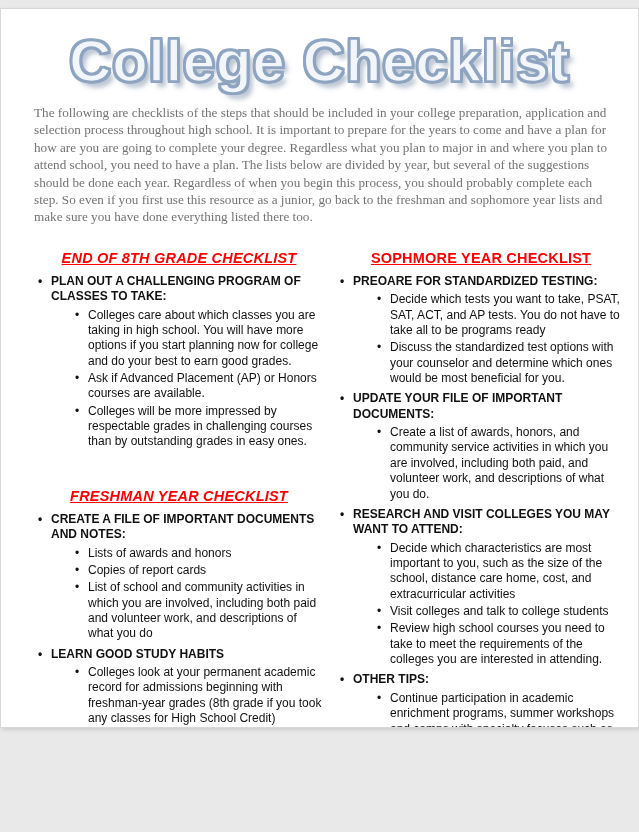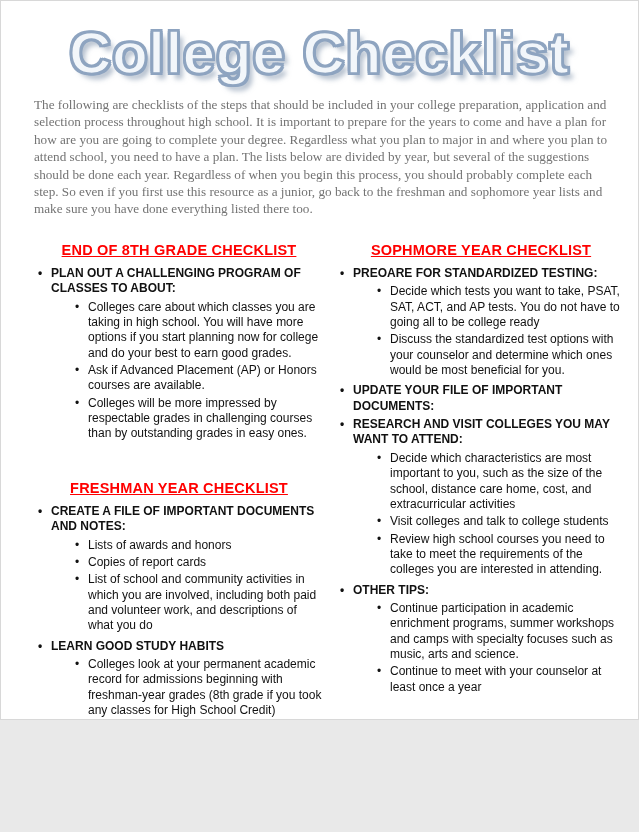--- a/index.html
+++ b/index.html
@@ -5,21 +5,21 @@
   html, body {
     margin: 0;
     padding: 0;
     background: #e9e9e9;
     font-family: "Liberation Sans", sans-serif;
   }
   .page {
     position: relative;
     width: 639px;
     height: 720px;
-    margin: 0 auto;
+    margin: 8px auto;
     background: #ffffff;
     box-sizing: border-box;
     border: 1px solid #d8d8d8;
     box-shadow: 2px 2px 4px rgba(0,0,0,0.12);
     overflow: hidden;
   }
   
   .title {
     margin: 22px 0 12px 0;
     text-align: center;
@@ -55,21 +55,21 @@
   }
   .col { flex: 1; min-width: 0; }
   .section-heading {
     margin: 0 0 8px 0;
     font-size: 14.5px;
     font-weight: bold;
     color: var(--heading-red, #ff0000);
     text-decoration: underline;
     letter-spacing: 0.2px;
   }
-  #col-left .section-heading { text-align: center; }
+  #col-left .section-heading { text-align: center; font-style: italic; }
   #col-right .section-heading { text-align: center; }
   .section-heading.not-first { margin-top: 38px; }
   ul.level1, ul.level2 {
     list-style: none;
     margin: 0;
     padding: 0;
   }
   li.item1 {
     position: relative;
     padding-left: 15px;
@@ -107,21 +107,21 @@
 </head>
 <body>
 
 <div class="page">
   <h1 class="title">College Checklist</h1>
   <p class="intro">The following are checklists of the steps that should be included in your college preparation, application and selection process throughout high school.   It is important to prepare for the years to come and have a plan for how are you are going to complete your degree. Regardless what you plan to major in and where you plan to attend school, you need to have a plan.  The lists below are divided by year, but several of the suggestions should be done each year.  Regardless of when you begin this process, you should probably complete each step.  So even if you first use this resource as a junior, go back to the freshman and sophomore year lists and make sure you have done everything listed there too.</p>
   <div class="columns">
     <div class="col" id="col-left">
         <h2 class="section-heading">END OF 8TH GRADE CHECKLIST</h2>
         <ul class="level1">
-          <li class="item1"><span>PLAN OUT A CHALLENGING PROGRAM OF CLASSES TO ABOUT:</span><ul class="level2">
+          <li class="item1"><span>PLAN OUT A CHALLENGING PROGRAM OF CLASSES TO TAKE:</span><ul class="level2">
               <li class="item2">Colleges care about which classes you are taking in high school. You will have more options if you start planning now for college and do your best to earn good grades.</li>
               <li class="item2">Ask if Advanced Placement (AP) or Honors courses are available.</li>
               <li class="item2">Colleges will be more impressed by respectable grades in challenging courses than by outstanding grades in easy ones.</li>
             </ul></li>
         </ul>
         <h2 class="section-heading not-first">FRESHMAN YEAR CHECKLIST</h2>
         <ul class="level1">
           <li class="item1"><span>CREATE A FILE OF IMPORTANT DOCUMENTS AND NOTES:</span><ul class="level2">
               <li class="item2">Lists of awards and honors</li>
               <li class="item2">Copies of report cards</li>
@@ -129,24 +129,26 @@
             </ul></li>
           <li class="item1"><span>LEARN GOOD STUDY HABITS</span><ul class="level2">
               <li class="item2">Colleges look at your permanent academic record for admissions beginning with freshman-year grades (8th grade if you took any classes for High School Credit)</li>
             </ul></li>
         </ul>
       </div>
     <div class="col" id="col-right">
         <h2 class="section-heading">SOPHMORE YEAR CHECKLIST</h2>
         <ul class="level1">
           <li class="item1"><span>PREOARE FOR STANDARDIZED TESTING:</span><ul class="level2">
-              <li class="item2">Decide which tests you want to take, PSAT, SAT, ACT, and AP tests. You do not have to going all to be college ready</li>
+              <li class="item2">Decide which tests you want to take, PSAT, SAT, ACT, and AP tests. You do not have to take all to be programs ready</li>
               <li class="item2">Discuss the standardized test options with your counselor and determine which ones would be most beneficial for you.</li>
             </ul></li>
-          <li class="item1"><span>UPDATE YOUR FILE OF IMPORTANT DOCUMENTS:</span></li>
+          <li class="item1"><span>UPDATE YOUR FILE OF IMPORTANT DOCUMENTS:</span><ul class="level2">
+              <li class="item2">Create a list of awards, honors, and community service activities in which you are involved, including both paid, and volunteer work, and descriptions of what you do.</li>
+            </ul></li>
           <li class="item1"><span>RESEARCH AND VISIT COLLEGES YOU MAY WANT TO ATTEND:</span><ul class="level2">
               <li class="item2">Decide which characteristics are most important to you, such as the size of the school, distance care home, cost, and extracurricular activities</li>
               <li class="item2">Visit colleges and talk to college students</li>
               <li class="item2">Review high school courses you need to take to meet the requirements of the colleges you are interested in attending.</li>
             </ul></li>
           <li class="item1"><span>OTHER TIPS:</span><ul class="level2">
               <li class="item2">Continue participation in academic enrichment programs, summer workshops and camps with specialty focuses such as music, arts and science.</li>
               <li class="item2">Continue to meet with your counselor at least once a year</li>
             </ul></li>
         </ul>

